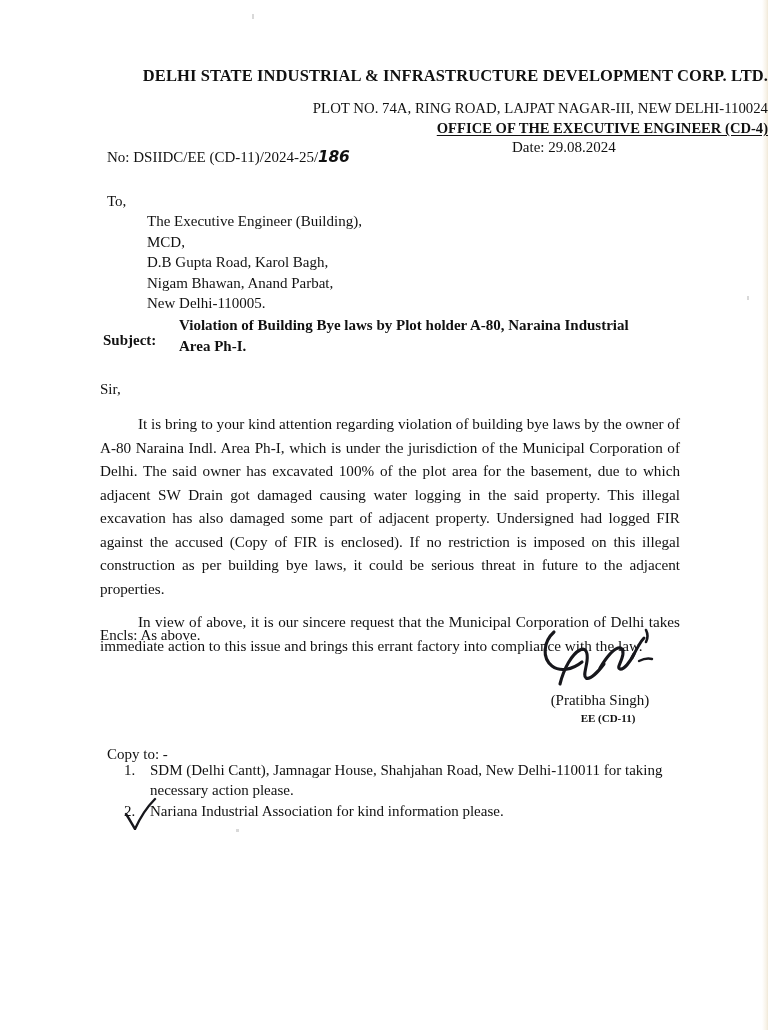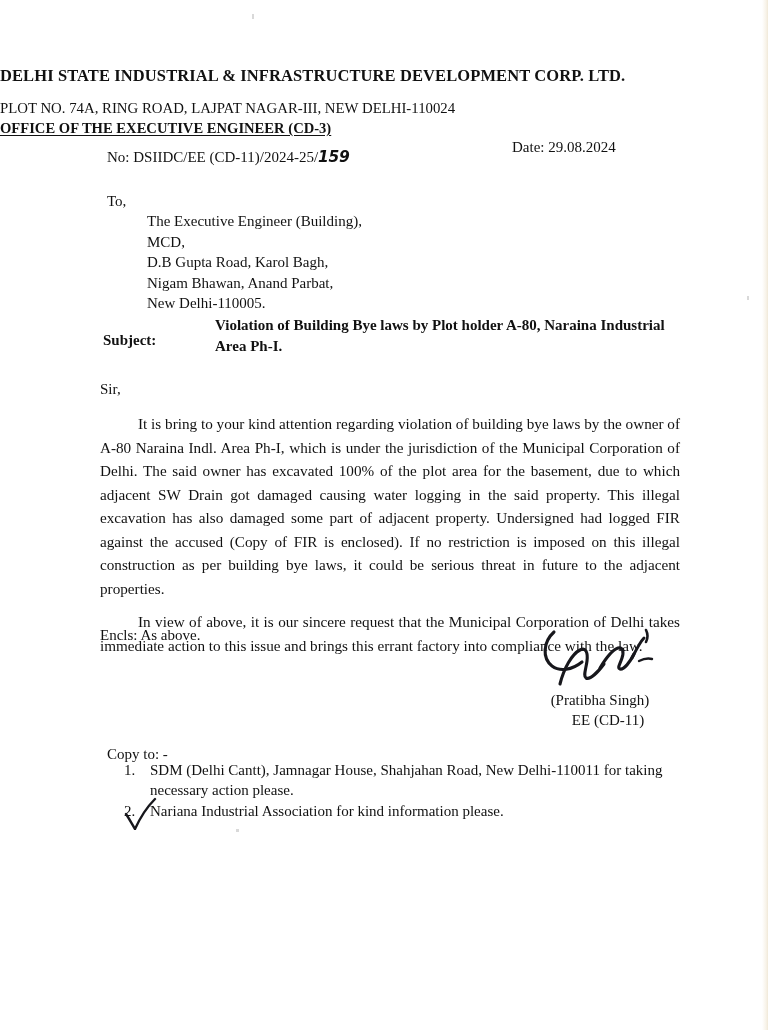--- a/index.html
+++ b/index.html
@@ -36,21 +36,21 @@
   .speck-b { left: 747px; top: 296px; width: 2px; height: 4px; }
   .speck-c { left: 236px; top: 829px; width: 3px; height: 3px; }
 
   .page {
     position: absolute;
     inset: 0;
   }
 
   
   .letterhead {
-    text-align: left;
+    text-align: right;
     padding-top: 66px;
   }
   .lh-line1 {
     font-weight: bold;
     font-size: 16.5px;
     letter-spacing: 0.1px;
     white-space: nowrap;
   }
   .lh-line2 {
     font-size: 14.8px;
@@ -120,21 +120,21 @@
     width: 580px;
     font-weight: bold;
     font-size: 15px;
   }
   .subject-label {
     position: absolute;
     left: 0;
     top: 17px;
   }
   .subject-text {
-    margin-left: 112px;
+    margin-left: 76px;
     line-height: 21px;
     text-align: justify;
     text-justify: inter-word;
     width: 485px;
   }
   .subject-text .l2 { display: block; }
 
   
   .salutation {
     position: absolute;
@@ -181,22 +181,22 @@
     position: absolute;
     left: 38px;
     top: 0;
   }
   .sign-name {
     font-weight: normal;
     font-size: 15px;
     margin-top: 2px;
   }
   .sign-desig {
-    font-weight: normal;
-    font-size: 15px;
+    font-weight: bold;
+    font-size: 11px;
     margin-top: 3px;
     margin-left: 16px;
   }
 
   
   .copyto-label {
     position: absolute;
     left: 107px;
     top: 746px;
     font-size: 15px;
@@ -240,25 +240,25 @@
 <div class="scan-edge-right"></div>
 <div class="scan-speck speck-a"></div>
 <div class="scan-speck speck-b"></div>
 <div class="scan-speck speck-c"></div>
 
 <div class="page">
 
   <div class="letterhead">
     <div class="lh-line1">DELHI STATE INDUSTRIAL &amp; INFRASTRUCTURE DEVELOPMENT CORP. LTD.</div>
     <div class="lh-line2">PLOT NO. 74A, RING ROAD, LAJPAT NAGAR-III, NEW DELHI-110024</div>
-    <div class="lh-line3"><span class="u">OFFICE OF THE EXECUTIVE ENGINEER (CD-3)</span></div>
+    <div class="lh-line3"><span class="u">OFFICE OF THE EXECUTIVE ENGINEER (CD-4)</span></div>
   </div>
 
   <div class="refrow">
-    <div class="refno"><span>No: DSIIDC/EE (CD-11)/2024-25/</span><span class="handwritten">159</span></div>
+    <div class="refno"><span>No: DSIIDC/EE (CD-11)/2024-25/</span><span class="handwritten">186</span></div>
     <div class="date">Date: 29.08.2024</div>
   </div>
 
   <div class="to-label">To,</div>
   <div class="addr">
     <div>The Executive Engineer (Building),</div>
     <div>MCD,</div>
     <div>D.B Gupta Road, Karol Bagh,</div>
     <div>Nigam Bhawan, Anand Parbat,</div>
     <div>New Delhi-110005.</div>

